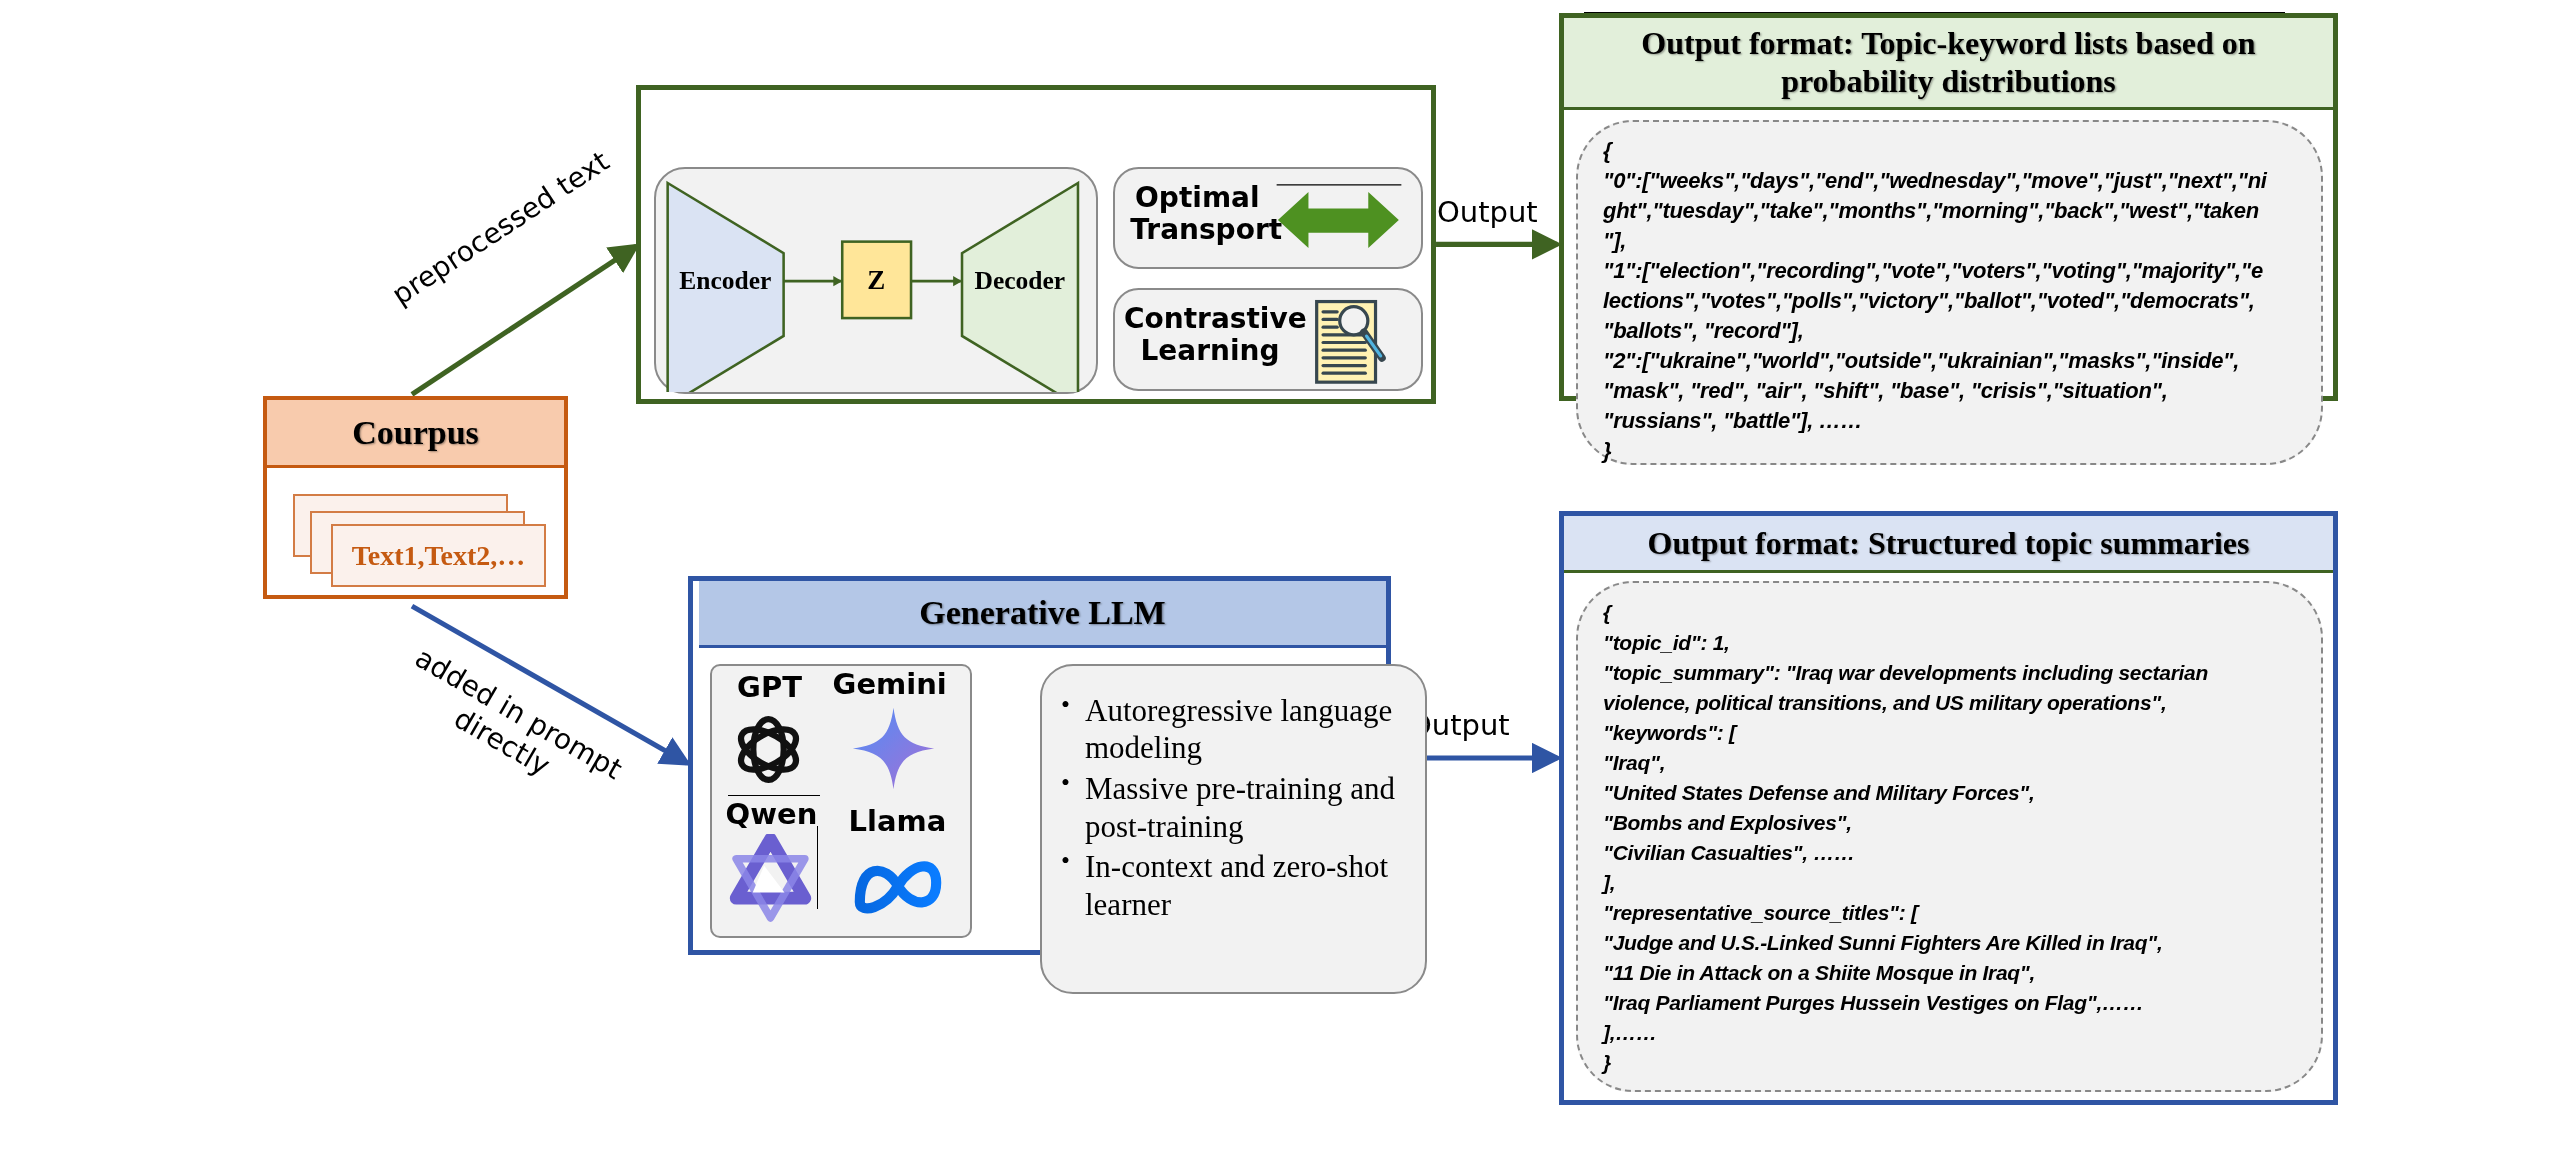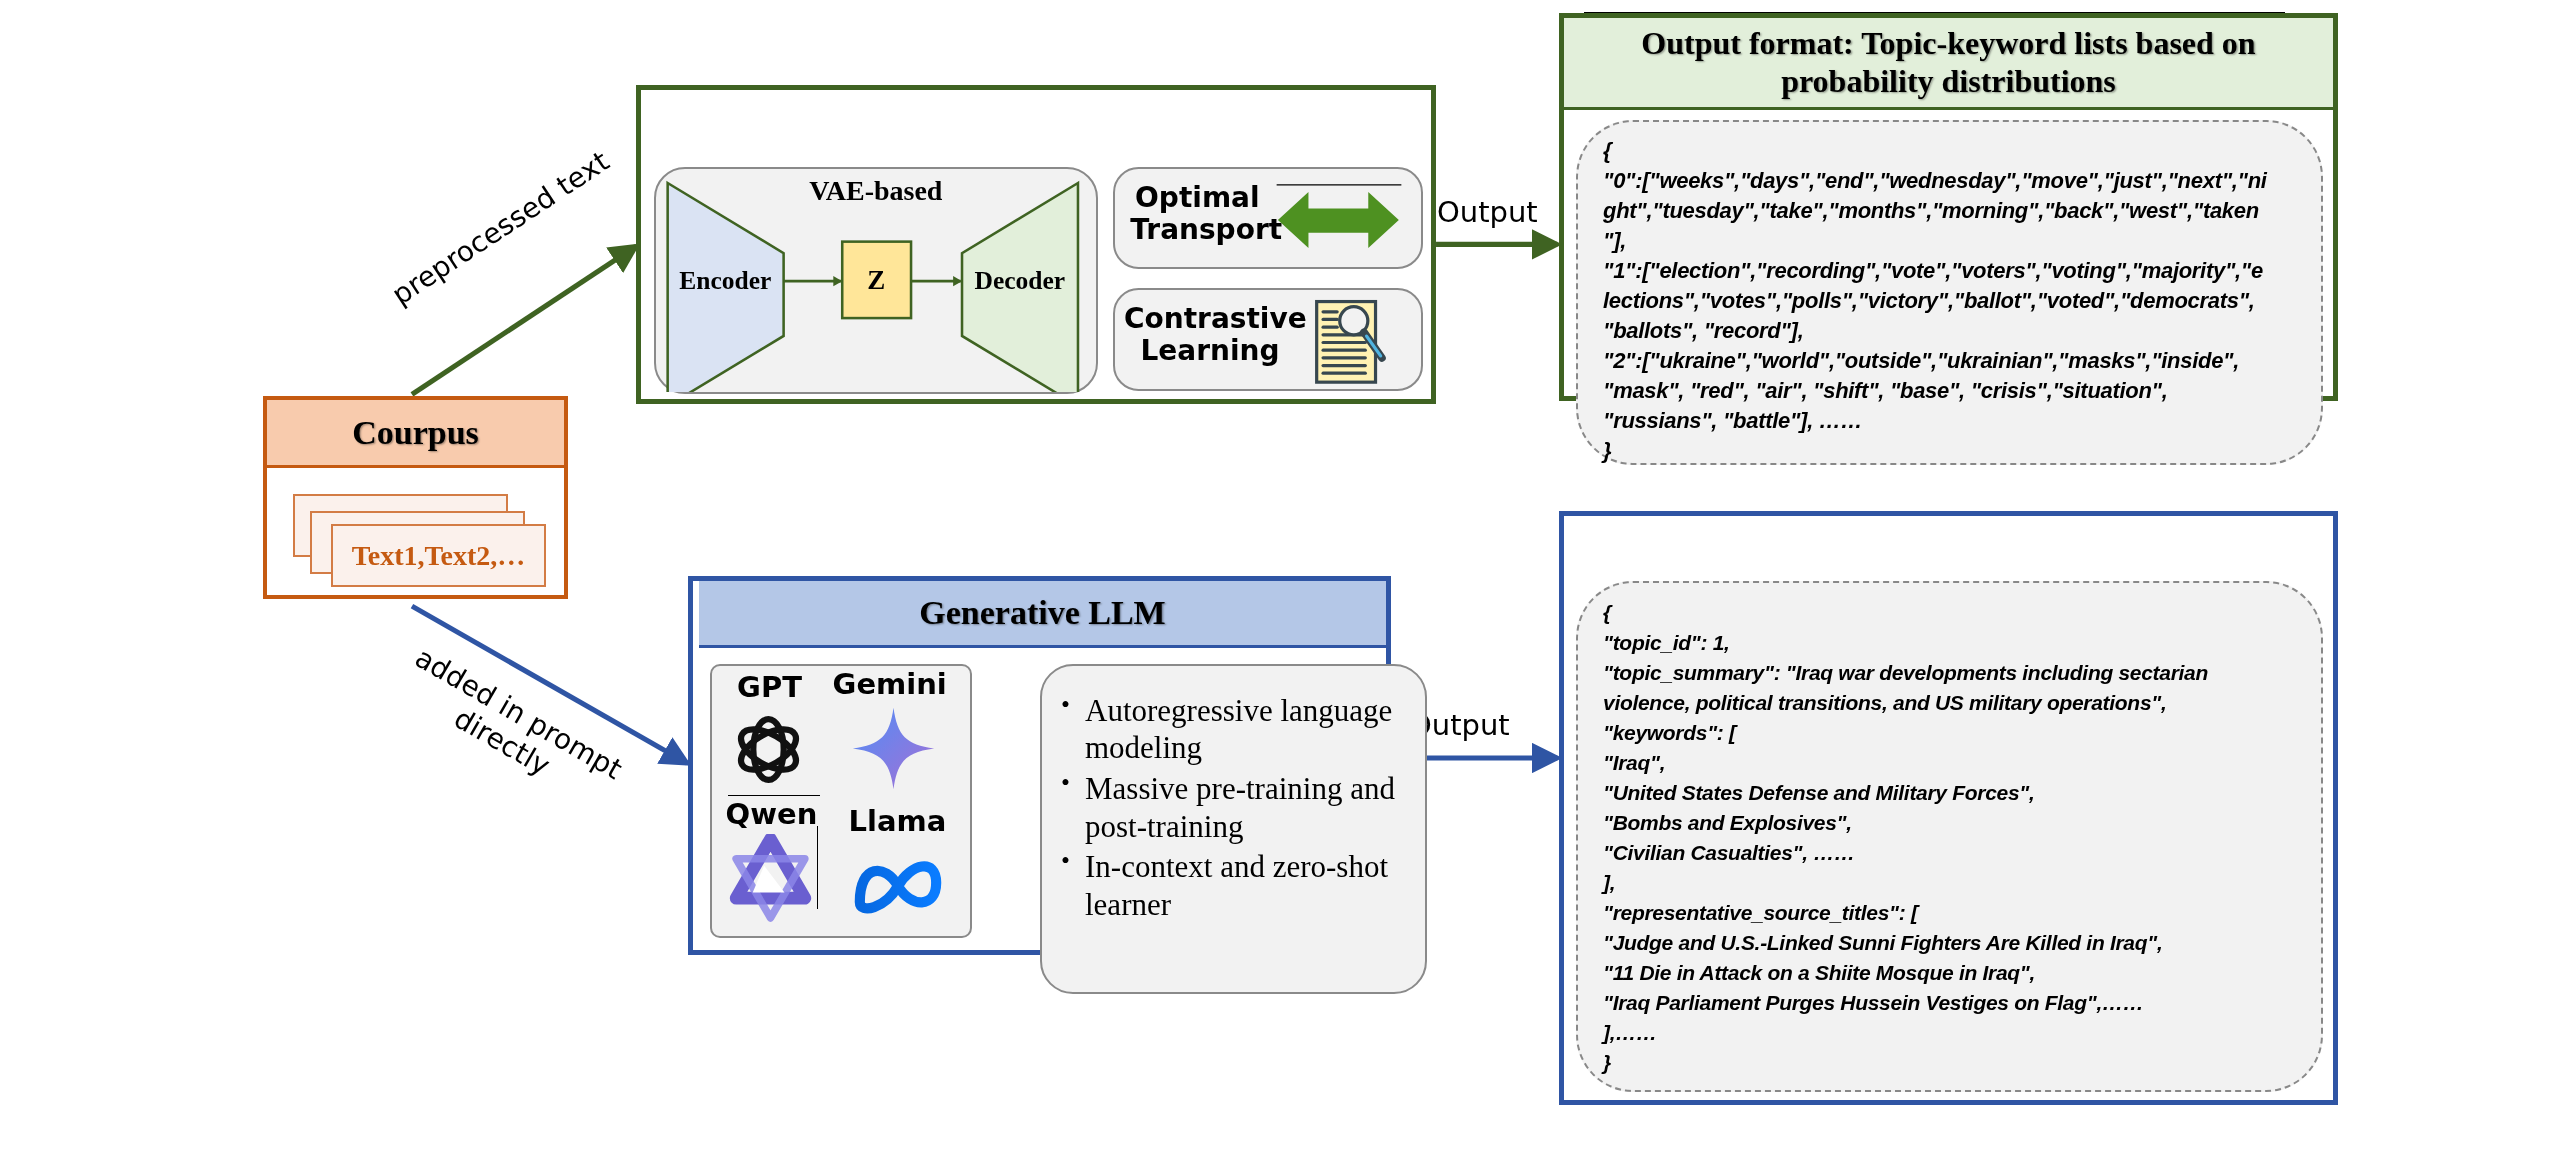--- a/index.html
+++ b/index.html
@@ -85,21 +85,20 @@
 <div id="corpus" class="abs">
   <div class="hdr">Courpus</div>
   <div class="doc d1"></div>
   <div class="doc d2"></div>
   <div class="doc d3">Text1,Text2,…</div>
 </div>
 
 <div id="ntm" class="abs">
 
   <div id="vae" class="panel">
-    <div class="title">VAE-based</div>
     <svg class="abs" style="left:0;top:0;" width="440" height="223" viewBox="0 0 690 350">
       <polygon points="18,52 200,162 200,292 18,402" fill="#dae3f3" stroke="#3f6322" stroke-width="4" transform="translate(0,-30)"></polygon>
       <polygon points="662,52 480,162 480,292 662,402" fill="#e2efda" stroke="#3f6322" stroke-width="4" transform="translate(0,-30)"></polygon>
       <rect x="292" y="114" width="108" height="120" fill="#ffe699" stroke="#3f6322" stroke-width="4"></rect>
       <line x1="200" y1="176" x2="290" y2="176" stroke="#3f6322" stroke-width="4"></line>
       <path d="M278,168 L292,176 L278,184 Z" fill="#3f6322"></path>
       <line x1="400" y1="176" x2="478" y2="176" stroke="#3f6322" stroke-width="4"></line>
       <path d="M466,168 L480,176 L466,184 Z" fill="#3f6322"></path>
     </svg>
     <div class="abs" style="left:11.5px; top:97px; width:116px; text-align:center; font-weight:bold; font-size:25.5px;">Encoder</div>
@@ -211,20 +210,21 @@
     <div class="code-line">lections","votes","polls","victory","ballot","voted","democrats",</div>
     <div class="code-line">"ballots", "record"],</div>
     <div class="code-line">"2":["ukraine","world","outside","ukrainian","masks","inside",</div>
     <div class="code-line">"mask", "red", "air", "shift", "base", "crisis","situation",</div>
     <div class="code-line">"russians", "battle"], ……</div>
     <div class="code-line">}</div>
   </div>
 </div>
 
 <div id="out2" class="outbox">
+  <div class="hdr">Output format: Structured topic summaries</div>
   <div id="code2" class="codebox">
     <div class="code-line"> {</div>
     <div class="code-line">"topic_id": 1,</div>
     <div class="code-line"> "topic_summary": "Iraq war developments including sectarian</div>
     <div class="code-line">violence, political transitions, and US military operations",</div>
     <div class="code-line"> "keywords": [</div>
     <div class="code-line"> "Iraq",</div>
     <div class="code-line"> "United States Defense and Military Forces",</div>
     <div class="code-line"> "Bombs and Explosives",</div>
     <div class="code-line"> "Civilian Casualties", ……</div>

